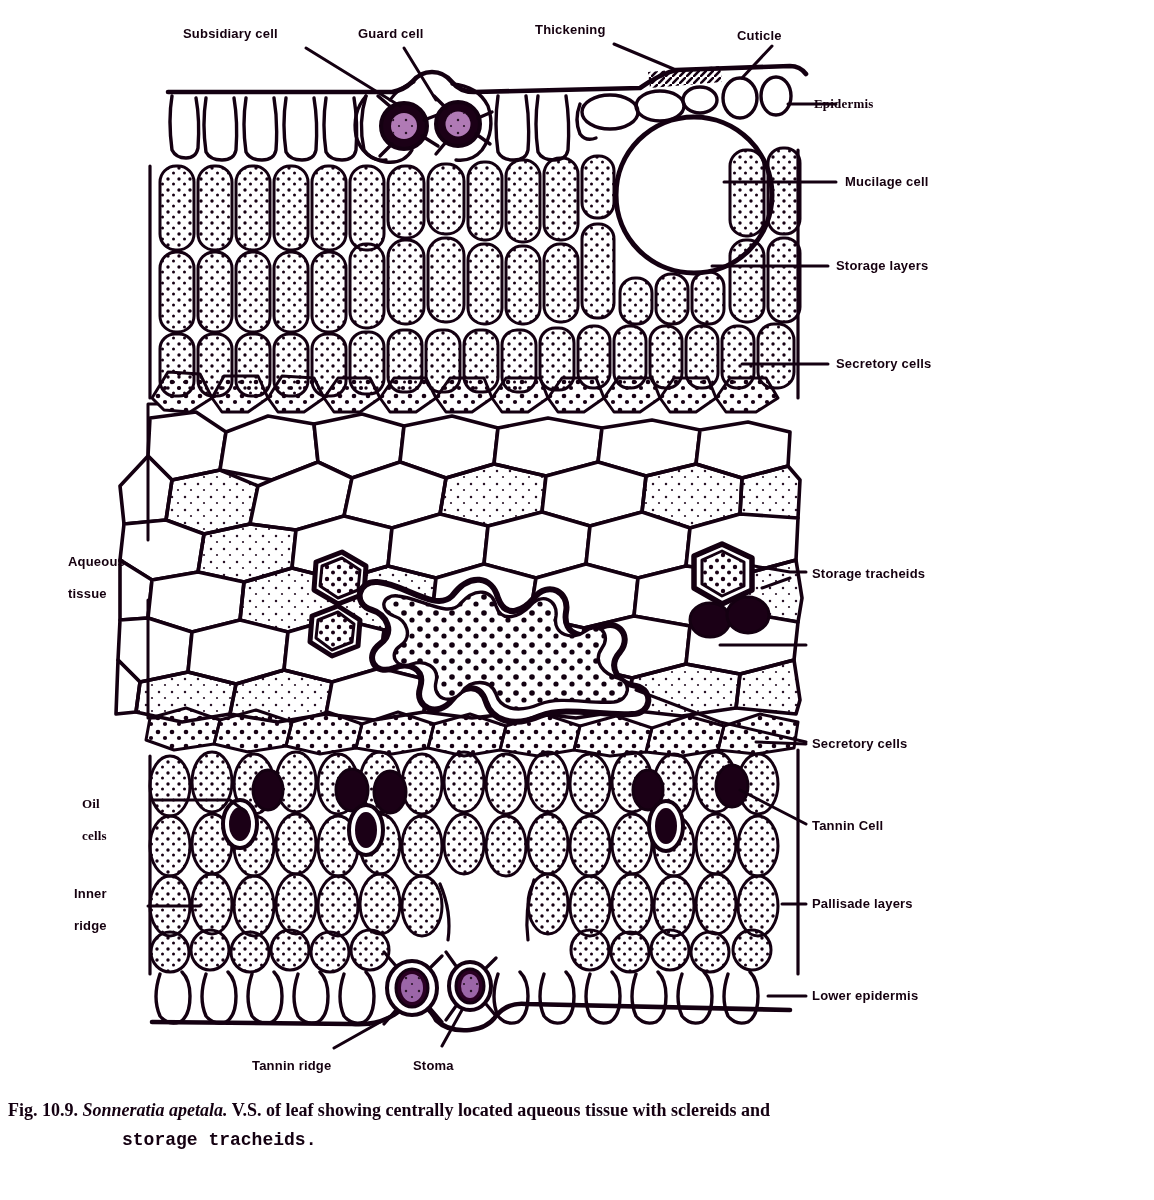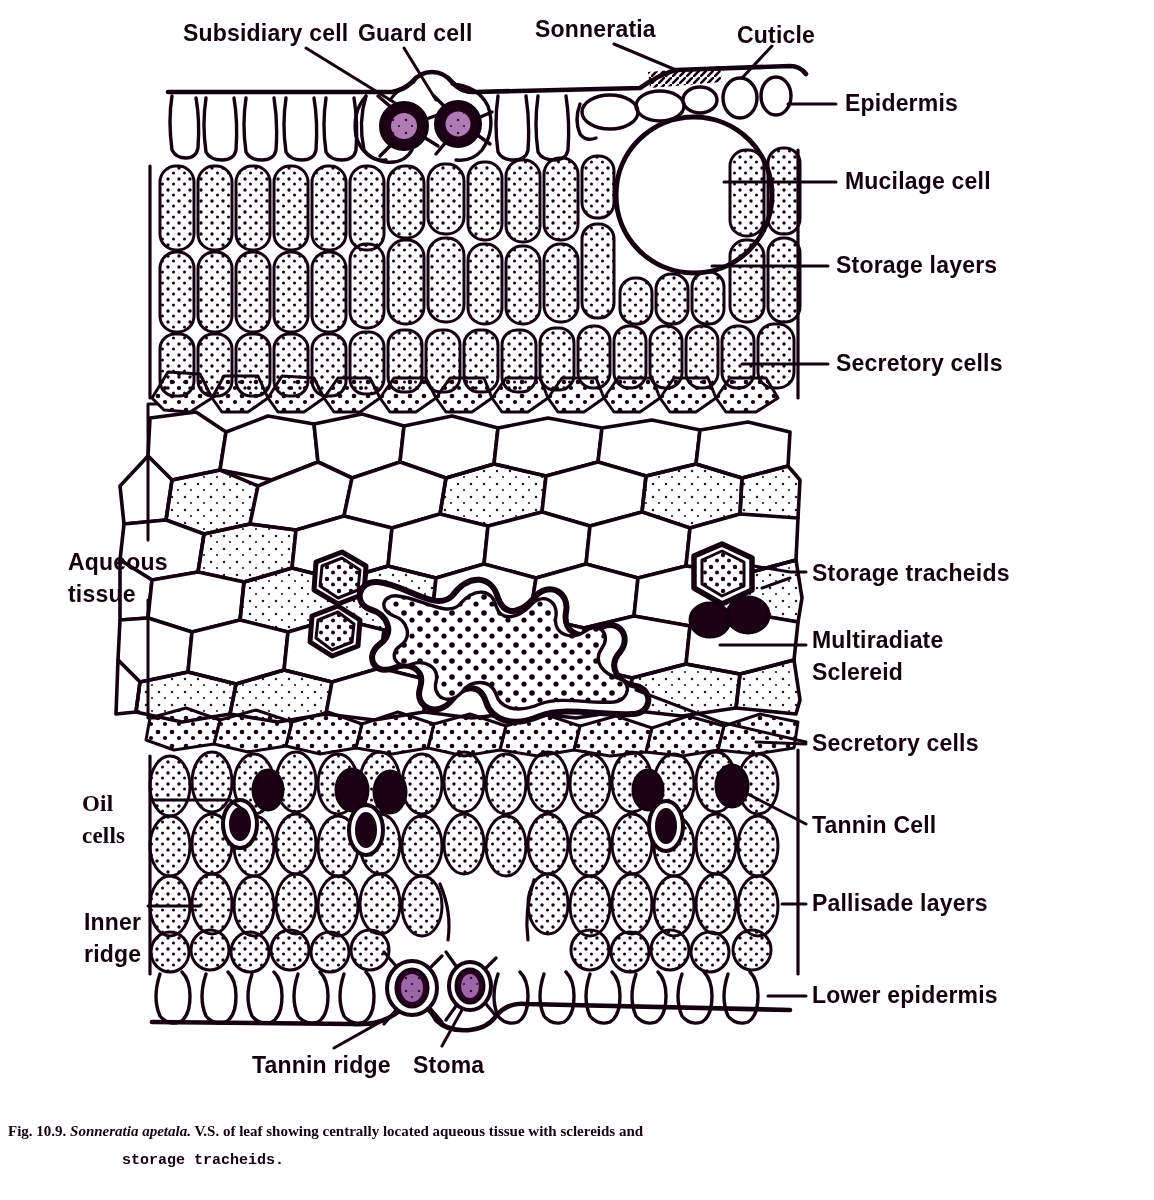--- a/index.html
+++ b/index.html
@@ -1,24 +1,24 @@
 <!DOCTYPE html>
 <html><head>
 <meta charset="utf-8">
 <style>
   html,body{margin:0;padding:0;background:#ffffff;}
   body{width:1154px;height:1200px;font-family:"Liberation Sans",sans-serif;color:#120010;}
   #page{position:relative;width:1154px;height:1200px;overflow:hidden;background:#fff;}
   #figure{position:absolute;left:0;top:0;width:1154px;height:1080px;}
   .lbl{position:absolute;font-family:"Liberation Sans",sans-serif;font-weight:bold;
-       font-size:23px;line-height:23px;color:#15000f;letter-spacing:.2px;white-space:pre;}
+       font-size:13px;line-height:23px;color:#15000f;letter-spacing:.2px;white-space:pre;}
   .lbl.two{line-height:32px;}
   #caption{position:absolute;left:0;top:1085px;width:1154px;}
-  .capline{font-family:"Liberation Serif",serif;font-size:15px;color:#140011;
-           font-weight:bold;line-height:30px;margin-top:21px;}
+  .capline{font-family:"Liberation Serif",serif;font-size:18px;color:#140011;
+           font-weight:bold;line-height:30px;}
   .cap1{position:absolute;left:8px;top:10px;width:1140px;}
   .cap2{position:absolute;left:122px;top:40px;font-family:Liberation Mono, monospace;}
   .capsp{font-style:italic;}
   .capnorm{font-weight:bold;}
 </style>
 </head>
 <body>
 
 <div id="page">
 
@@ -479,40 +479,38 @@
         <path d="M148 906 L200 906"></path>
 
         <path d="M334 1048 L398 1012"></path>
         <path d="M442 1046 L462 1010"></path>
       </g>
     </g>
   </svg>
 
   <div class="lbl" style="left:183px;top:22px;">Subsidiary cell</div>
   <div class="lbl" style="left:358px;top:22px;">Guard cell</div>
-  <div class="lbl" style="left:535px;top:18px;">Sonneratia</div>
+  <div class="lbl" style="left:535px;top:18px;">Thickening</div>
   <div class="lbl" style="left:737px;top:24px;">Cuticle</div>
 
-  <div class="lbl" style="left:845px;top:92px;">Epidermis</div>
+  <div class="lbl" style="left:814px;top:92px;font-family:Liberation Serif, serif;">Epidermis</div>
   <div class="lbl" style="left:845px;top:170px;">Mucilage cell</div>
   <div class="lbl" style="left:836px;top:254px;">Storage layers</div>
   <div class="lbl" style="left:836px;top:352px;">Secretory cells</div>
   <div class="lbl" style="left:812px;top:562px;">Storage tracheids</div>
-  <div class="lbl two" style="left:812px;top:624px;">Multiradiate
-Sclereid</div>
   <div class="lbl" style="left:812px;top:732px;">Secretory cells</div>
   <div class="lbl" style="left:812px;top:814px;">Tannin Cell</div>
   <div class="lbl" style="left:812px;top:892px;">Pallisade layers</div>
   <div class="lbl" style="left:812px;top:984px;">Lower epidermis</div>
 
   <div class="lbl two" style="left:68px;top:546px;">Aqueous
 tissue</div>
   <div class="lbl two" style="left:82px;top:788px;font-family:Liberation Serif, serif;">Oil
 cells</div>
-  <div class="lbl two" style="left:84px;top:878px;margin-top:28px;">Inner
+  <div class="lbl two" style="left:74px;top:878px;">Inner
 ridge</div>
 
   <div class="lbl" style="left:252px;top:1054px;">Tannin ridge</div>
   <div class="lbl" style="left:413px;top:1054px;">Stoma</div>
 
   <div id="caption">
     <div class="capline cap1">
       <span>Fig. 10.9.</span>
       <span class="capsp">Sonneratia apetala.</span><span class="capnorm"> V.S. of leaf showing centrally located aqueous tissue with sclereids and</span>
     </div>

